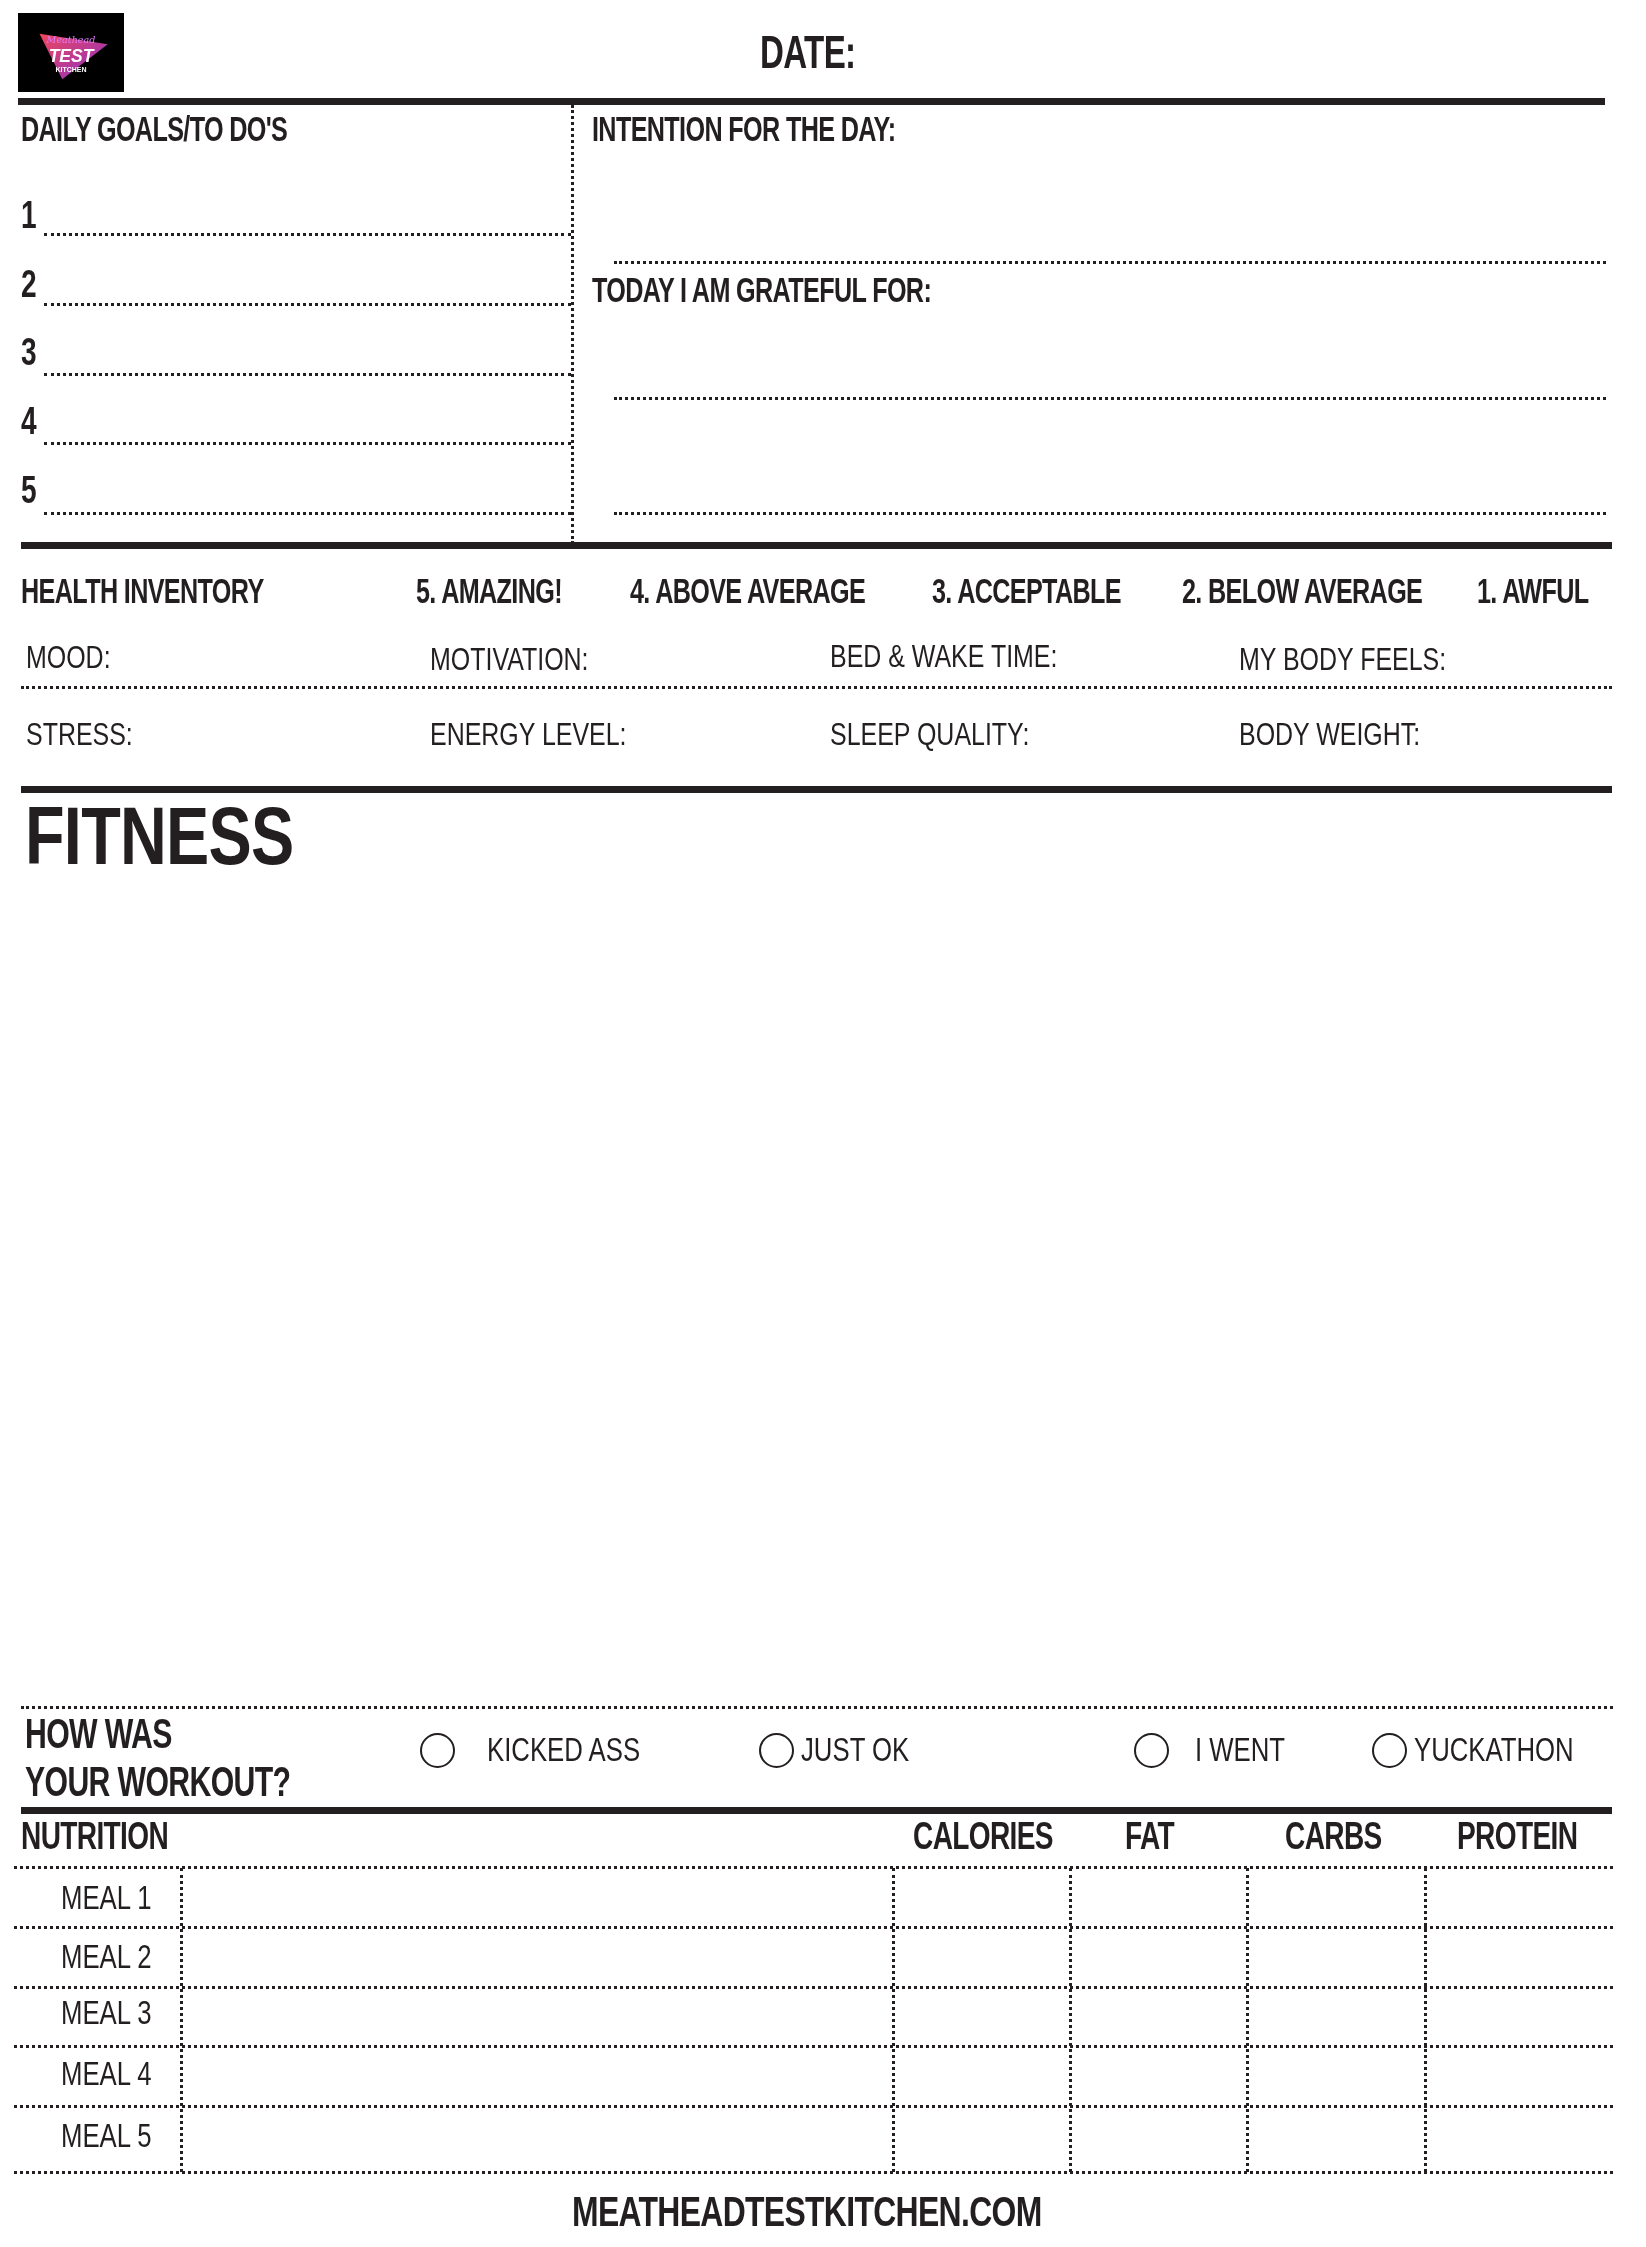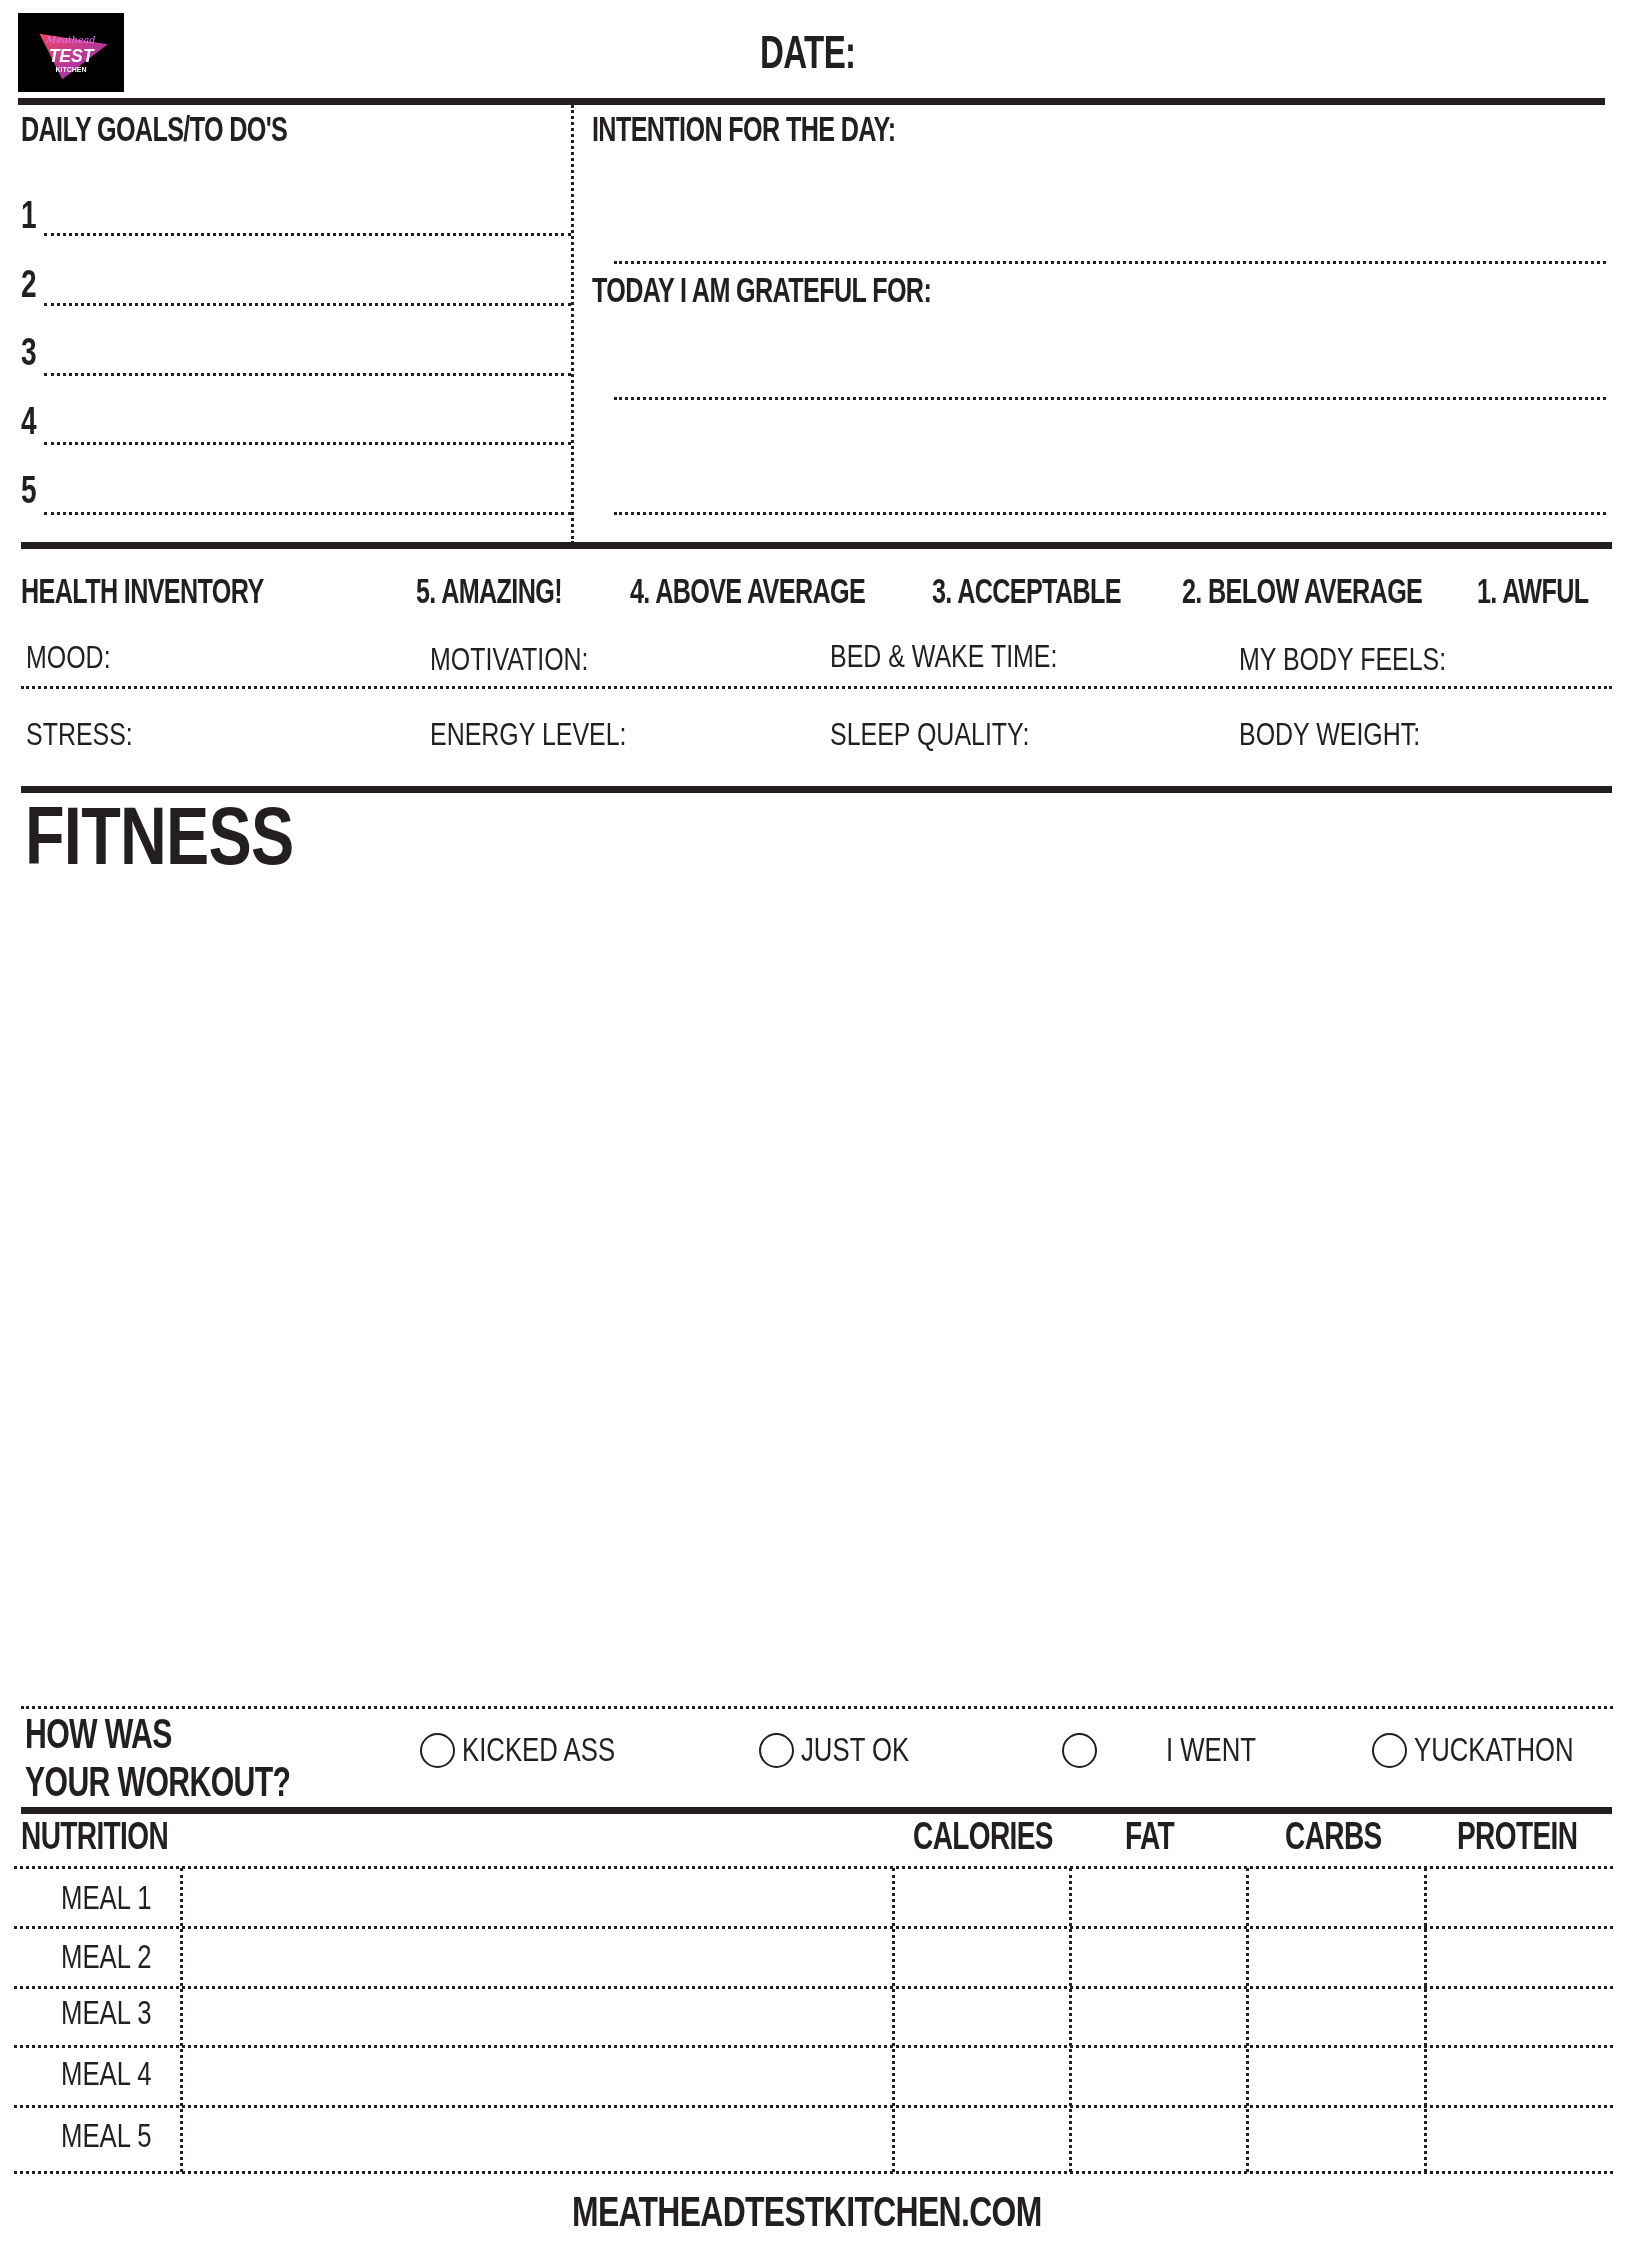--- a/index.html
+++ b/index.html
@@ -128,29 +128,29 @@
 <div class="rule" style="left:21px; top:786px; width:1591px;"></div>
 
 <div class="abs heavy fitness">FITNESS</div>
 <div class="abs" style="left:21px; top:887px; width:1591px; height:812px;"></div>
 
 <div class="dots-h" style="left:21px; top:1706px; width:1592px;"></div>
 
 <div class="abs heavy workout-q" style="top:1713px;">HOW WAS</div>
 <div class="abs heavy workout-q" style="top:1761px;">YOUR WORKOUT?</div>
 
-<div class="radio-item" style="left:420px;">
+<div class="radio-item" style="left:420px;gap:25px;">
   <span class="radio-circle"></span>
   <span class="light radio-label">KICKED ASS</span>
 </div>
 <div class="radio-item" style="left:759px;align-items:center;">
   <span class="radio-circle"></span>
   <span class="light radio-label">JUST OK</span>
 </div>
-<div class="radio-item" style="left:1062px;gap:43px;">
+<div class="radio-item" style="left:1134px;">
   <span class="radio-circle"></span>
   <span class="light radio-label" style="margin-left:26px;">I WENT</span>
 </div>
 <div class="radio-item" style="left:1372px;">
   <span class="radio-circle"></span>
   <span class="light radio-label">YUCKATHON</span>
 </div>
 
 <div class="rule" style="left:21px; top:1807px; width:1591px;"></div>
 

